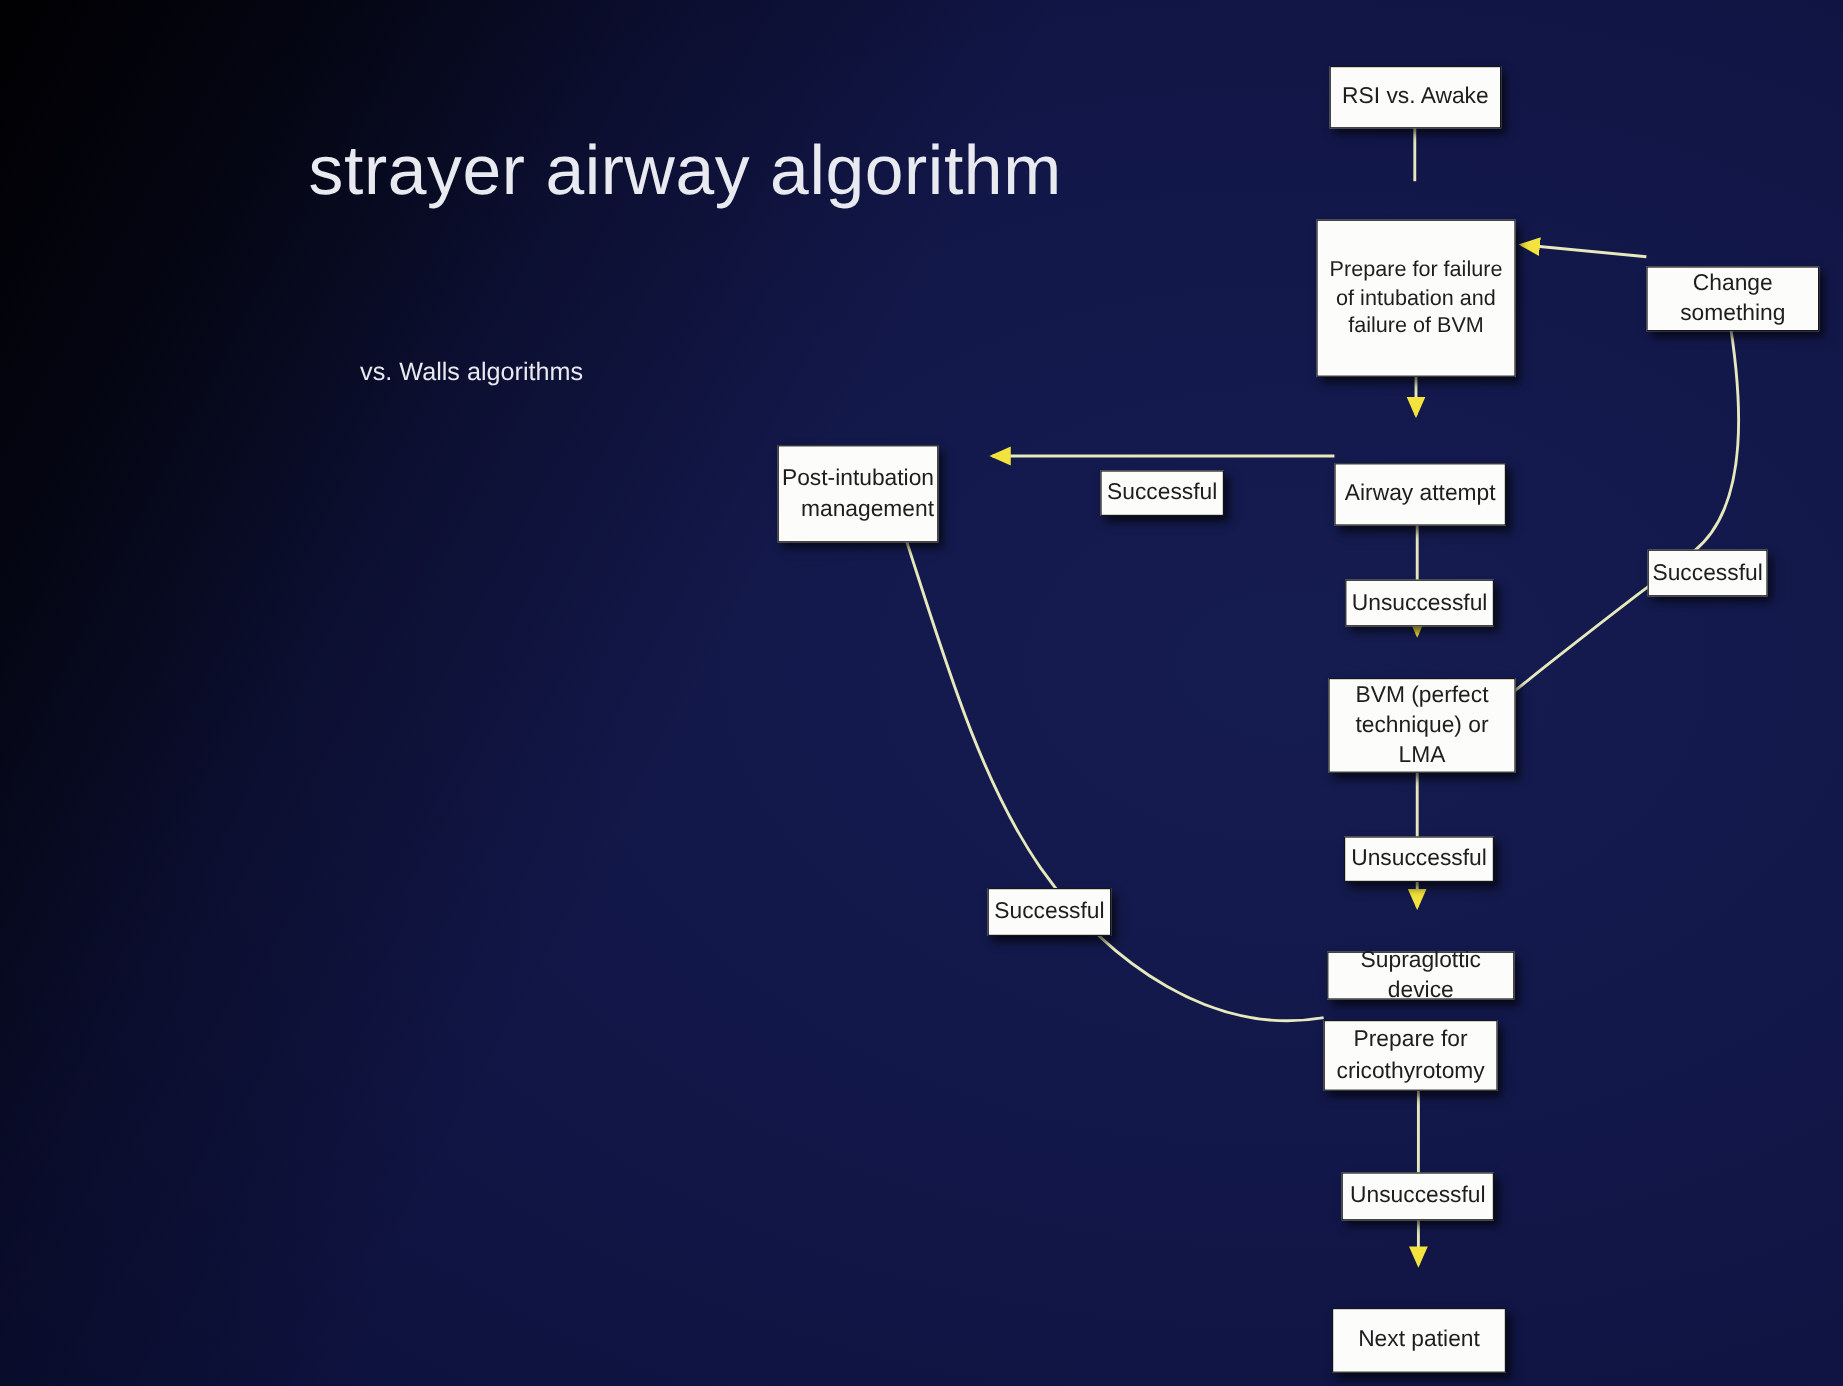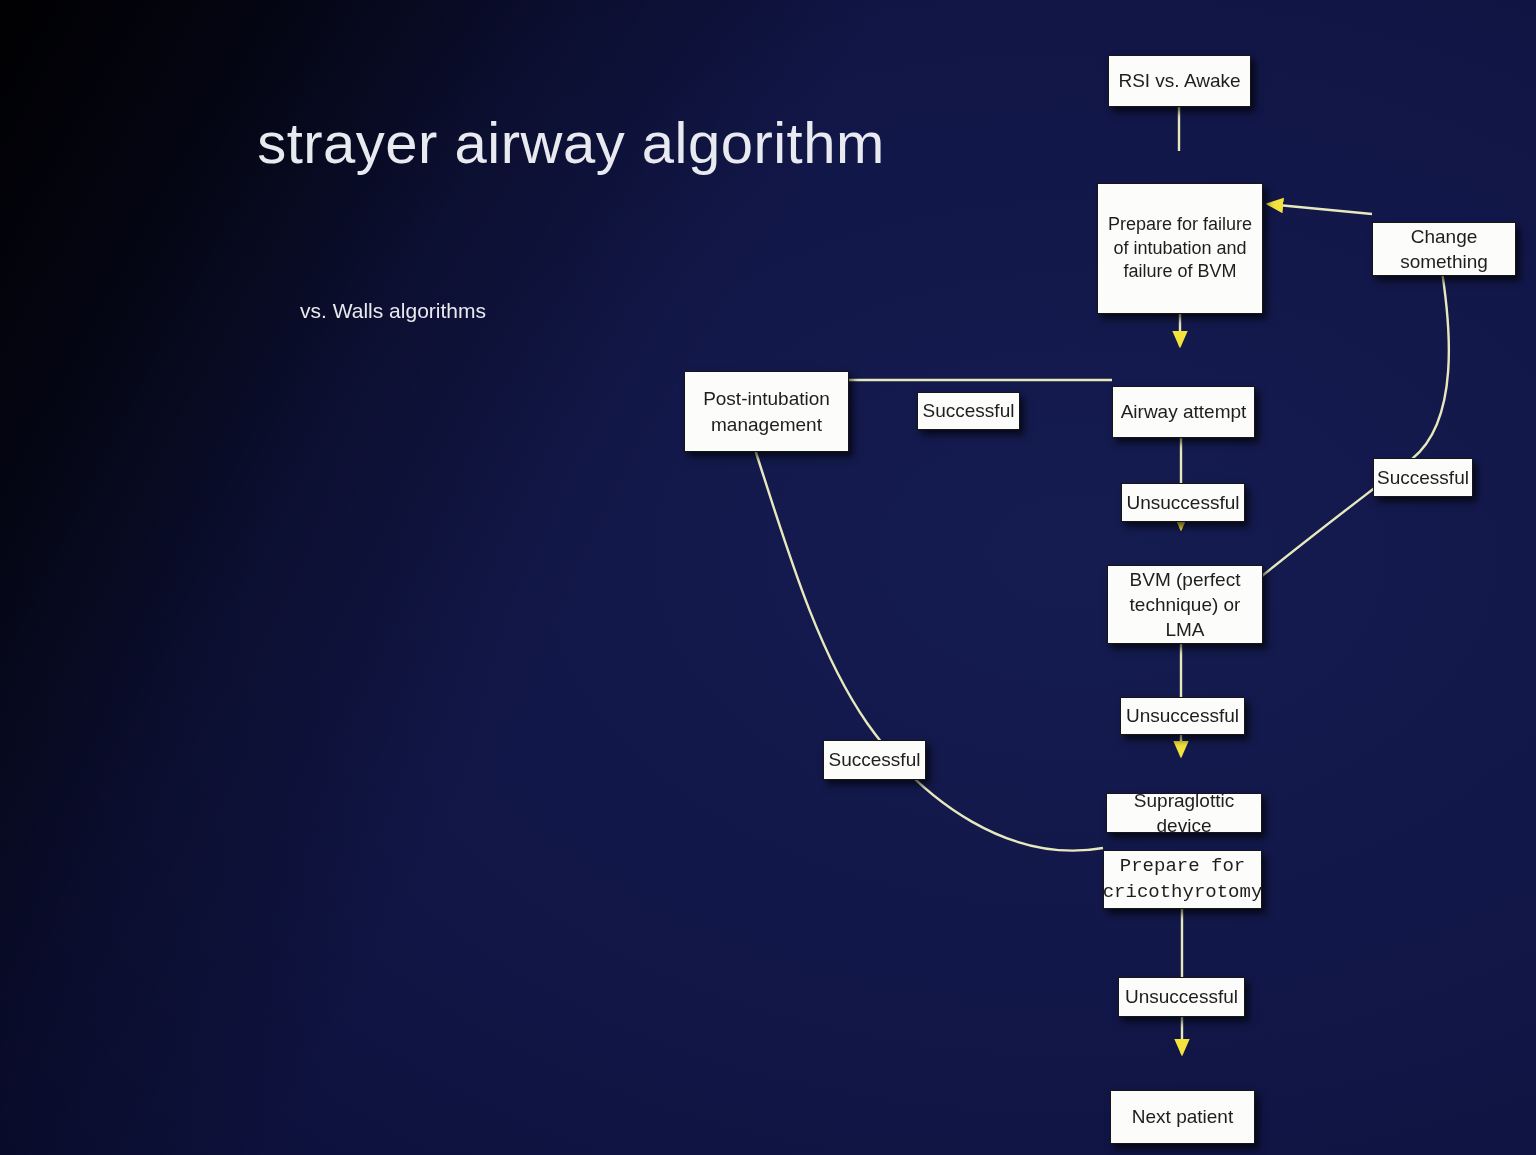--- a/index.html
+++ b/index.html
@@ -45,30 +45,30 @@
     color:var(--box-text,#1e1e1e);
     display:flex;align-items:center;justify-content:center;
     text-align:center;
     font-size:19px;line-height:1.33;
     white-space:pre-line;
     margin-top:31px;
   }
   .n-rsi{left:1108px;top:24px;width:143px;height:52px;}
   .n-prepfail{left:1097px;top:152px;width:166px;height:131px;font-size:18px;}
   .n-change{left:1372px;top:191px;width:144px;height:54px;}
-  .n-postint{left:684px;top:340px;width:165px;height:81px;}
+  .n-postint{left:648px;top:340px;width:134px;height:81px;text-align:right;}
   .n-succmid{left:917px;top:361px;width:103px;height:38px;}
   .n-airway{left:1112px;top:355px;width:143px;height:52px;}
   .n-succright{left:1373px;top:427px;width:100px;height:39px;}
   .n-unsucc1{left:1121px;top:452px;width:124px;height:39px;}
   .n-bvm{left:1107px;top:534px;width:156px;height:79px;}
   .n-unsucc2{left:1120px;top:666px;width:125px;height:38px;}
   .n-succleft{left:823px;top:709px;width:103px;height:40px;}
   .n-supra{left:1106px;top:762px;width:156px;height:40px;}
-  .n-crico{left:1103px;top:819px;width:159px;height:59px;font-family:Liberation Mono, monospace;}
+  .n-crico{left:1103px;top:819px;width:145px;height:59px;}
   .n-unsucc3{left:1118px;top:946px;width:127px;height:40px;}
   .n-next{left:1110px;top:1059px;width:145px;height:54px;}
 </style>
 </head>
 <body>
 
 <div class="slide">
 
   <svg class="arrows" width="1536" height="1155" viewBox="0 0 1536 1155">
     <defs>

